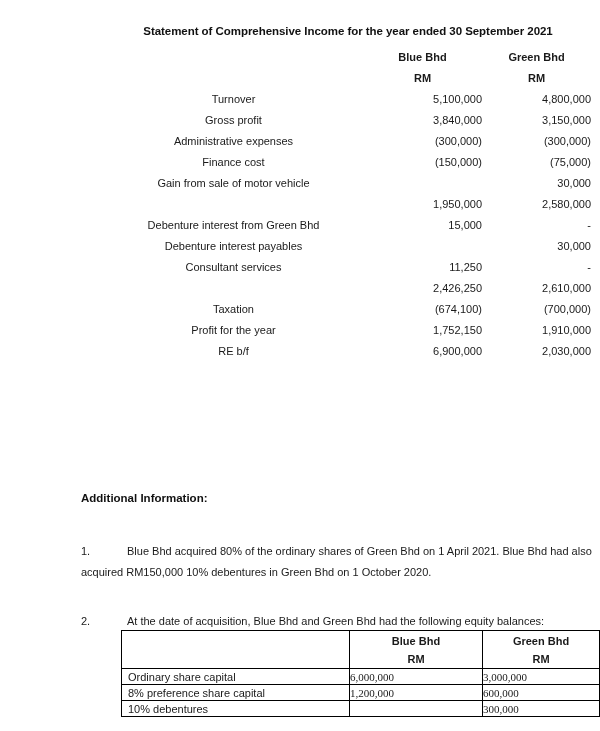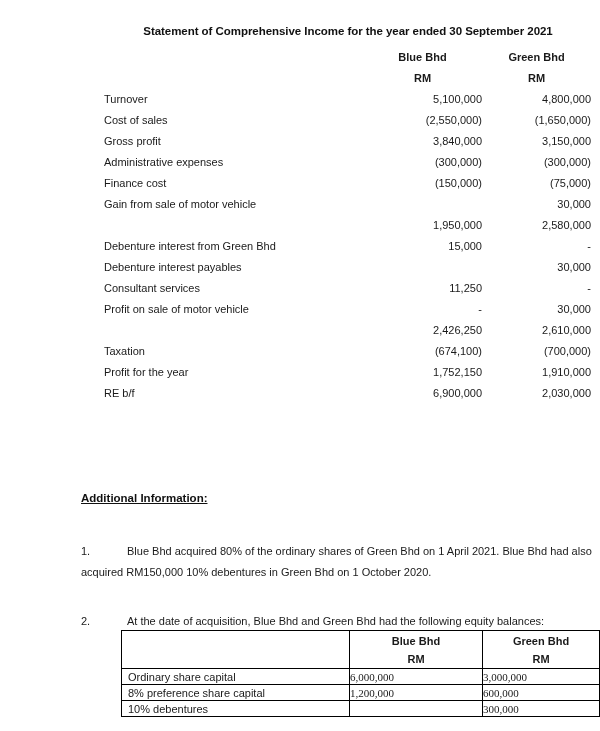--- a/index.html
+++ b/index.html
@@ -56,21 +56,21 @@
   table.soci col.c-green { width: 109px; }
 
   table.soci td {
     padding: 0;
     height: 21px;
     vertical-align: middle;
     border: 0 solid #000;
   }
   .lbl {
     padding-left: 7px;
-    text-align: left;
+    text-align: center;
     white-space: nowrap;
   }
   .num {
     padding-right: 8px;
     text-align: right;
     white-space: nowrap;
   }
 
   
   .bl { border-left: 1.3px solid #000; }
@@ -91,21 +91,20 @@
   }
 
   
   .addl-heading {
     position: absolute;
     left: 33px;
     top: 492px;
     font-size: 11.5px;
     font-weight: bold;
     color: #111;
-    text-decoration: underline;
   }
 
   .note {
     position: absolute;
     font-size: 11px;
     line-height: 21px;
     color: #1a1a1a;
   }
   .note .no {
     position: absolute;
@@ -191,25 +190,20 @@
             <td class="lbl bl bb"></td>
             <td class="bl bb">RM</td>
             <td class="bl bb br">RM</td>
           </tr>
           <tr>
             <td class="lbl bl">Turnover</td>
             <td class="num bl">5,100,000</td>
             <td class="num bl br">4,800,000</td>
           </tr>
           <tr>
-            <td class="lbl bl">Cost of sales</td>
-            <td class="num bl">(2,550,000)</td>
-            <td class="num bl br">(1,650,000)</td>
-          </tr>
-          <tr>
             <td class="lbl bl">Gross profit</td>
             <td class="num bl bt">3,840,000</td>
             <td class="num bl br bt">3,150,000</td>
           </tr>
           <tr>
             <td class="lbl bl">Administrative expenses</td>
             <td class="num bl">(300,000)</td>
             <td class="num bl br">(300,000)</td>
           </tr>
           <tr>
@@ -234,25 +228,20 @@
           </tr>
           <tr>
             <td class="lbl bl">Debenture interest payables</td>
             <td class="num bl"></td>
             <td class="num bl br">30,000</td>
           </tr>
           <tr>
             <td class="lbl bl">Consultant services</td>
             <td class="num bl">11,250</td>
             <td class="num bl br">-</td>
-          </tr>
-          <tr>
-            <td class="lbl bl">Profit on sale of motor vehicle</td>
-            <td class="num bl">-</td>
-            <td class="num bl br">30,000</td>
           </tr>
           <tr>
             <td class="lbl bl"></td>
             <td class="num bl bt">2,426,250</td>
             <td class="num bl br bt">2,610,000</td>
           </tr>
           <tr>
             <td class="lbl bl">Taxation</td>
             <td class="num bl">(674,100)</td>
             <td class="num bl br">(700,000)</td>

